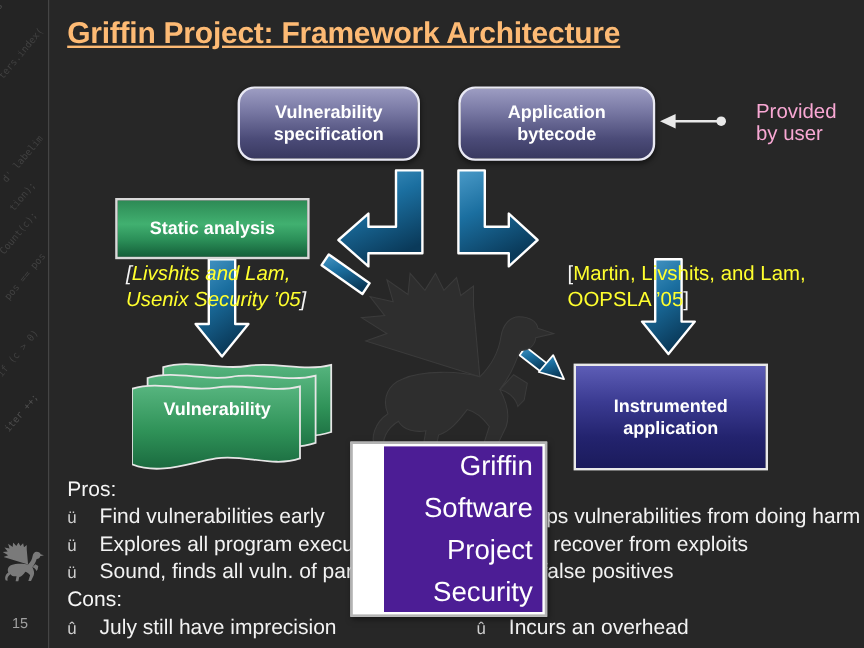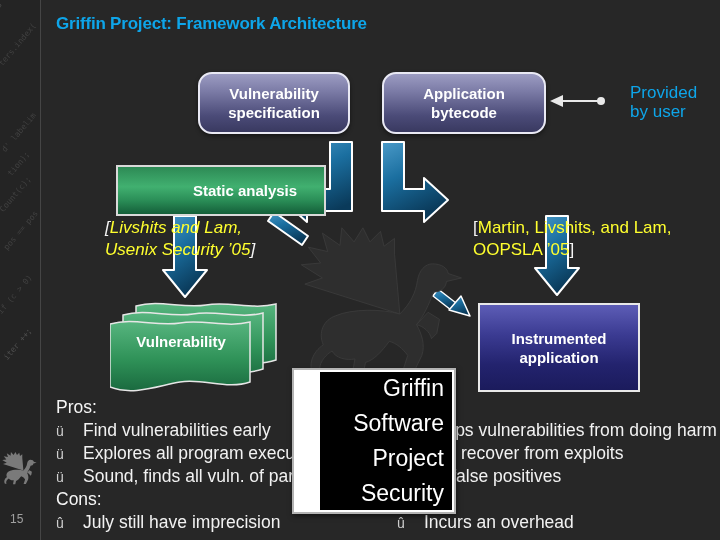--- a/index.html
+++ b/index.html
@@ -17,58 +17,57 @@
   .code-strip span{
     position:absolute;display:block;white-space:nowrap;
     font-family:"DejaVu Sans Mono",monospace;font-size:8px;color:#414141;
     transform:rotate(-50deg);transform-origin:left top;
   }
   .code-strip span.lt{color:#4e4e4e;}
   .page-num{position:absolute;left:10px;top:512px;font-size:12px;color:#a0a0a0;}
   .wm-griffin{position:absolute;left:1px;top:452px;width:38px;height:34px;color:#8a8a8a;opacity:.85;}
 
   
-  .title{position:absolute;left:56px;top:14px;font-size:17px;font-weight:700;color:#0ea5e9;letter-spacing:-.2px;}
+  .title{position:absolute;left:56px;top:14px;font-size:25px;font-weight:700;color:#fdba74;letter-spacing:-.2px;text-decoration:underline;}
 
   
   .node{position:absolute;display:flex;flex-direction:column;align-items:center;justify-content:center;
         text-align:center;font-weight:700;font-size:15px;line-height:19px;color:#fff;z-index:2;}
   .purple{
     border:2.5px solid #e9e9f4;border-radius:14px;
     background:linear-gradient(180deg,#9c9cc2 0%,#7b7ba6 30%,#4b4b78 72%,#393960 100%);
     box-shadow:0 2px 4px rgba(0,0,0,.45);
   }
   .box-vuln-spec{left:198px;top:72px;width:148px;height:58px;}
   .box-app-byte{left:382px;top:72px;width:160px;height:58px;}
   .green-box{
-    left:116px;top:165px;width:158px;height:47px;
+    left:96px;top:165px;width:158px;height:47px;
     border:2px solid #d9d9d9;
     background:linear-gradient(180deg,#2d8a55 0%,#41b070 42%,#2b8f58 70%,#145f39 100%);
-    padding-left:48px;
   }
   .navy-box{
     left:477px;top:165px;width:158px;height:47px;
     border:2px solid #e9e9e9;
     background:linear-gradient(180deg,#34349b 0%,#24247e 45%,#11114c 100%);
   }
   .instr-box{
     left:478px;top:303px;width:158px;height:85px;
     border:2px solid #e9e9e9;
     background:linear-gradient(180deg,#5d5db6 0%,#3b3b92 35%,#23236e 70%,#1b1b5c 100%);
   }
 
   
   .cite{position:absolute;font-size:17px;line-height:22px;z-index:3;}
   .cite .yl{color:#ffff2e;}
   .cite .wb{color:#f5f5f5;}
   .cite-static{left:105px;top:217px;font-style:italic;}
   .cite-dynamic{left:473px;top:217px;}
 
   
-  .provided{position:absolute;left:630px;top:83px;font-size:17px;line-height:19px;color:#0ea5e9;z-index:2;}
+  .provided{position:absolute;left:630px;top:83px;font-size:17px;line-height:19px;color:#f9a8d4;z-index:2;}
 
   
   .arrows{position:absolute;left:0;top:0;width:720px;height:540px;z-index:1;pointer-events:none;}
 
   
   .warn-stack{position:absolute;left:110px;top:300px;width:168px;height:102px;z-index:2;}
   .warn-label{position:absolute;left:116px;top:332px;width:130px;text-align:center;
               font-weight:700;font-size:15px;line-height:20px;color:#fff;z-index:3;}
 
   
@@ -81,21 +80,21 @@
   .pc-col .blt{width:27px;flex:0 0 27px;font-size:14px;color:#cfcfcf;}
   .pc-left{left:56px;width:360px;}
   .pc-right{left:397px;width:320px;}
 
   
   .logo-panel{
     position:absolute;left:292px;top:368px;width:160px;height:142px;
     background:#ffffff;border:2px solid #b3b3b3;z-index:6;box-shadow:1px 2px 5px rgba(0,0,0,.5);
   }
   .logo-black{
-    position:absolute;left:26px;top:2px;right:2px;bottom:2px;background:#000000;
+    position:absolute;left:26px;top:2px;right:2px;bottom:2px;background:#4c1d95;
     display:flex;flex-direction:column;justify-content:center;
     text-align:right;padding-right:8px;color:#fff;font-size:23px;line-height:35px;
   }
 </style>
 </head>
 <body>
 
 <div class="slide">
 
   <svg width="0" height="0" style="position:absolute">

